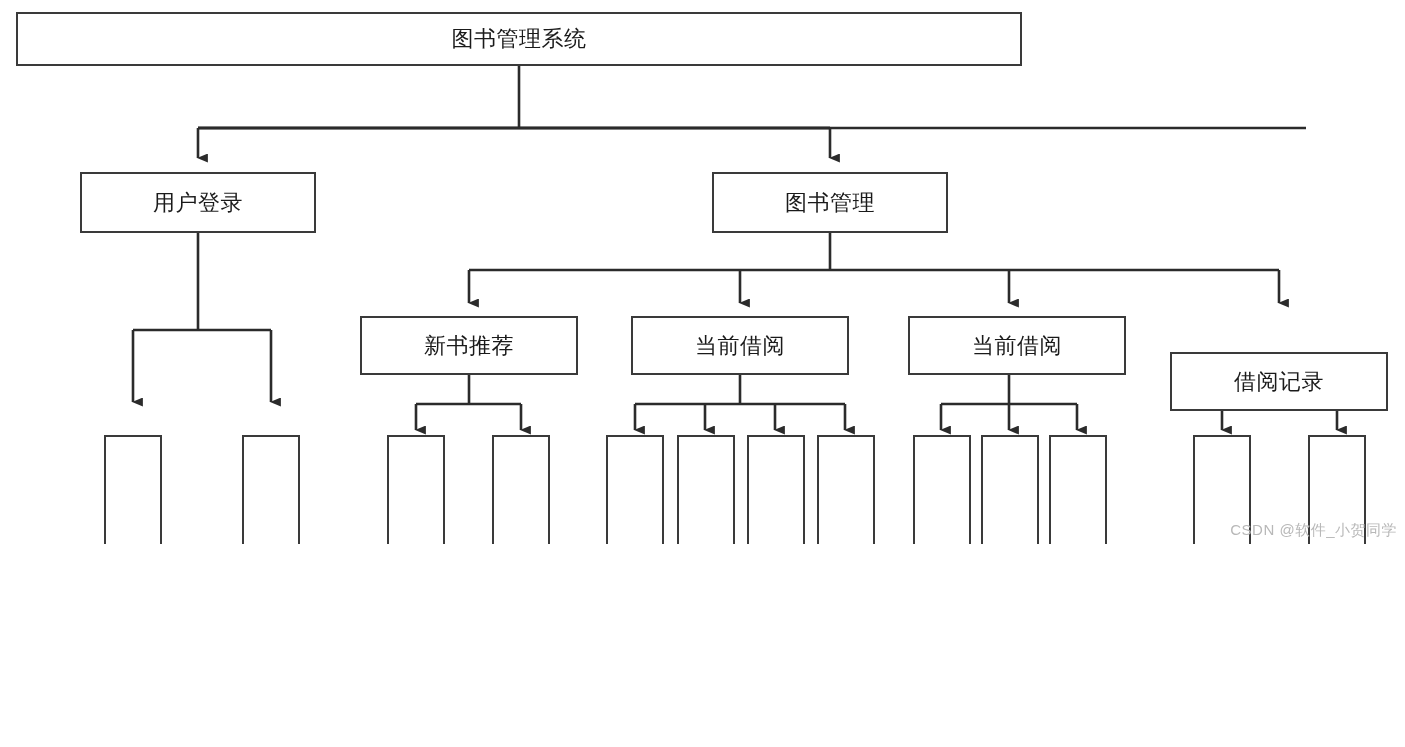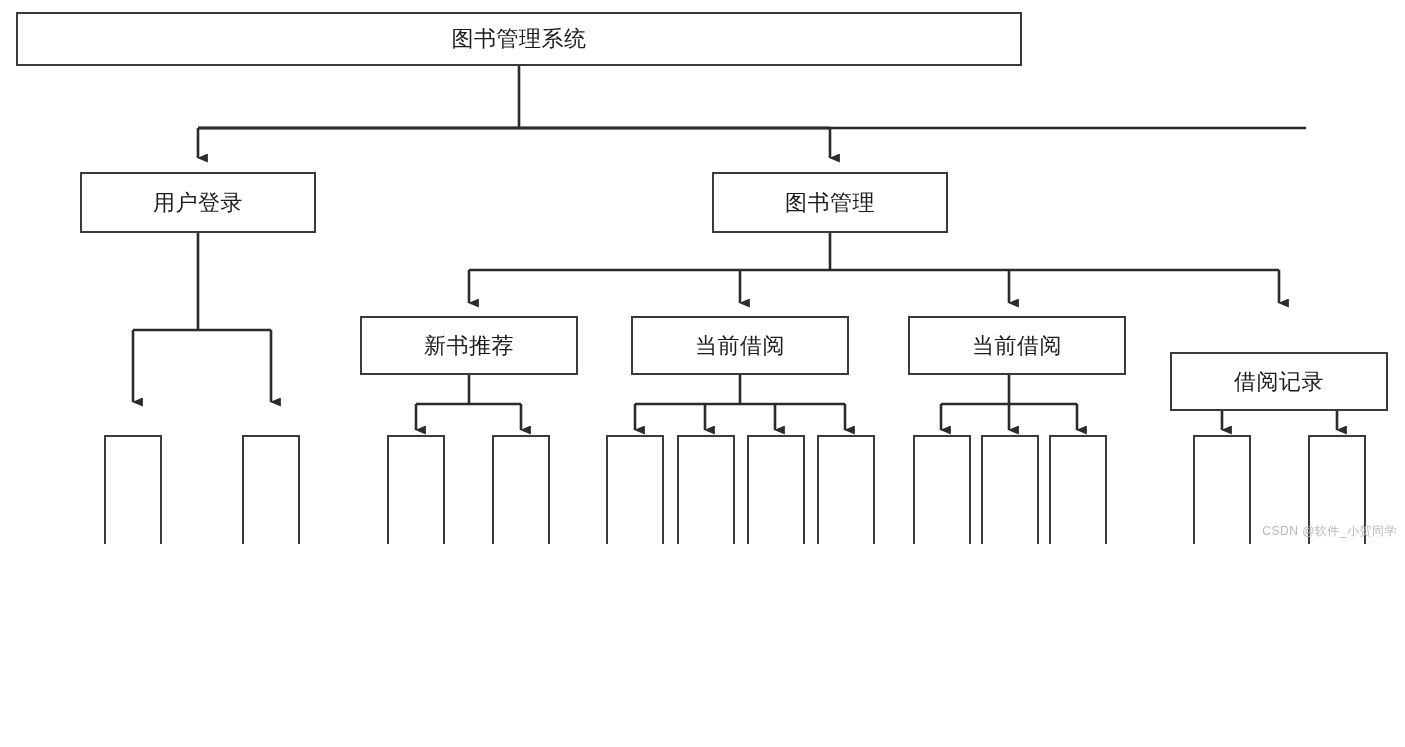--- a/index.html
+++ b/index.html
@@ -52,21 +52,21 @@
   }
   .node.vert .vtext {
     writing-mode: vertical-rl;
     text-orientation: upright;
     display: block;
   }
   #watermark {
     position: absolute;
     right: 8px;
     bottom: 4px;
-    font-size: 12px;
+    font-size: 15px;
     color: #b8b8b8;
     letter-spacing: 0.5px;
     white-space: nowrap;
   }
 </style>
 </head>
 <body>
 
 <div id="canvas">
 

